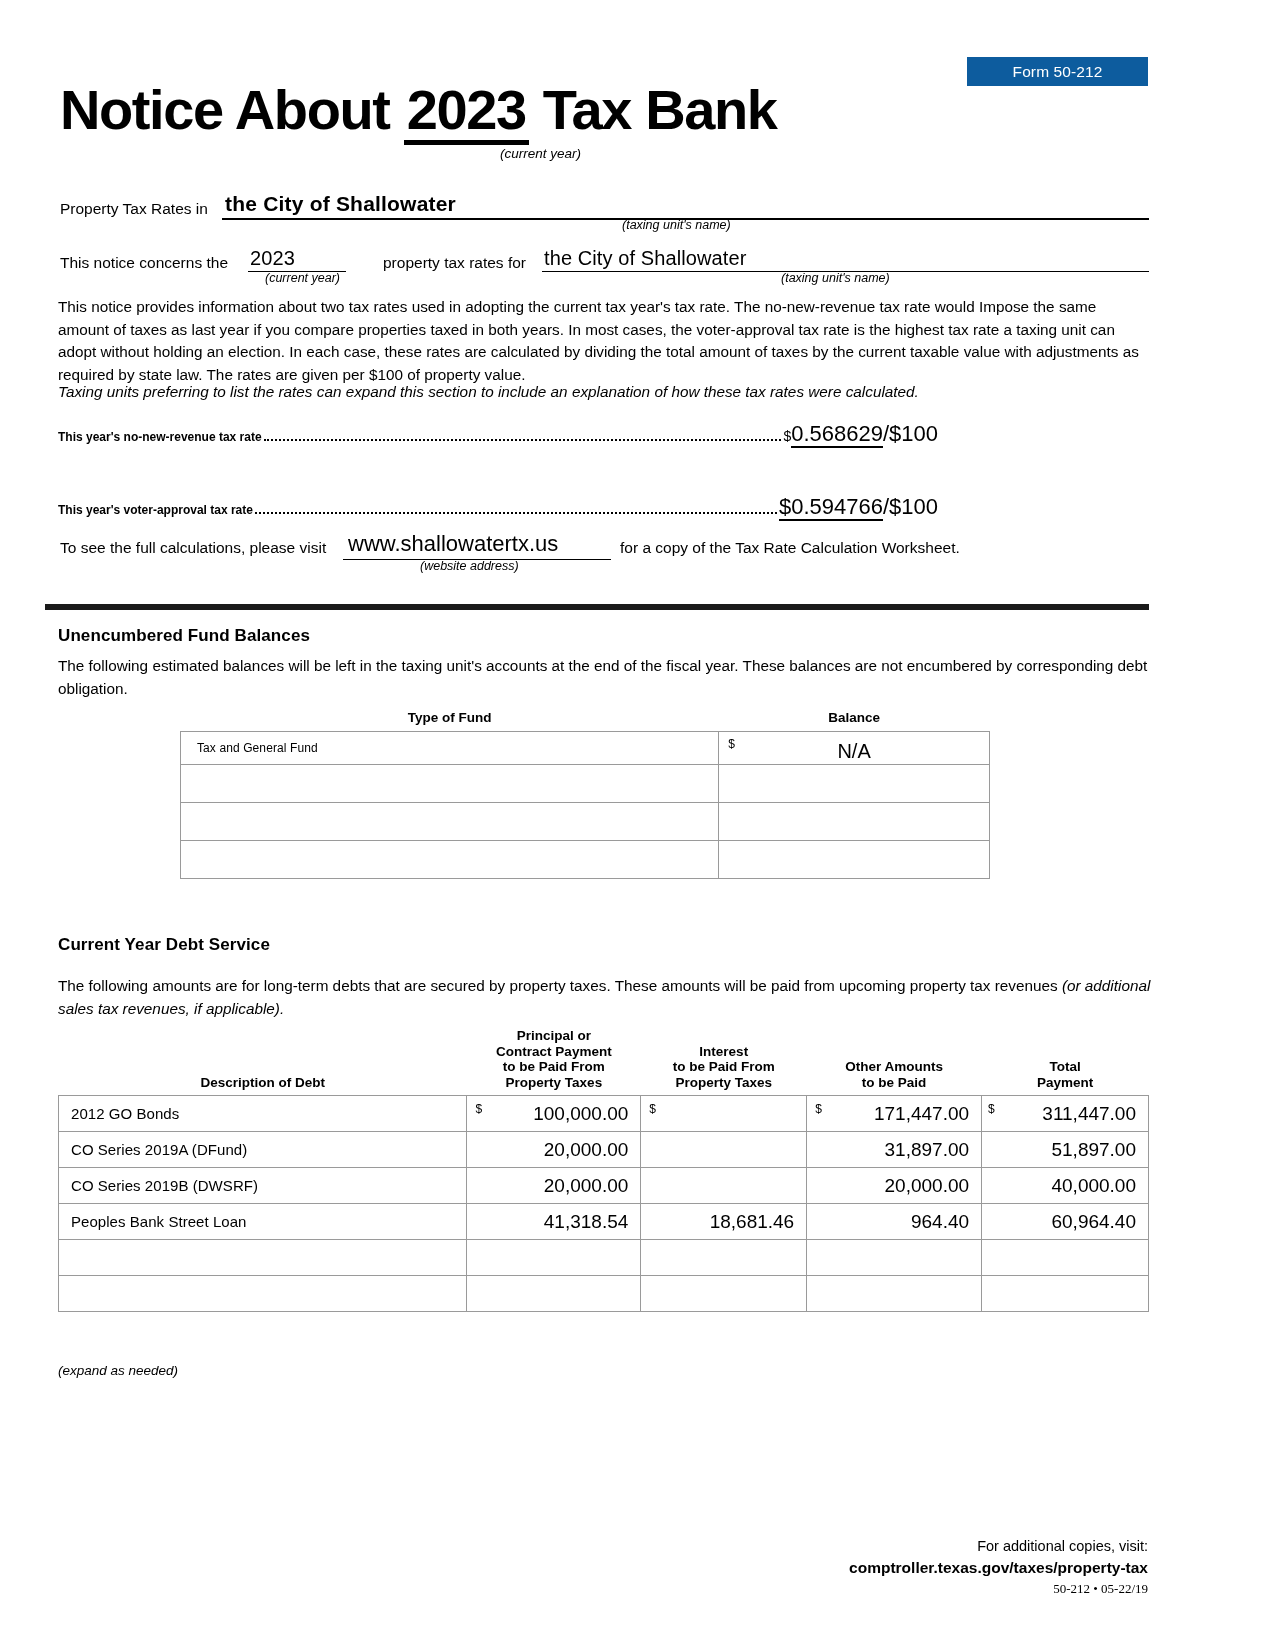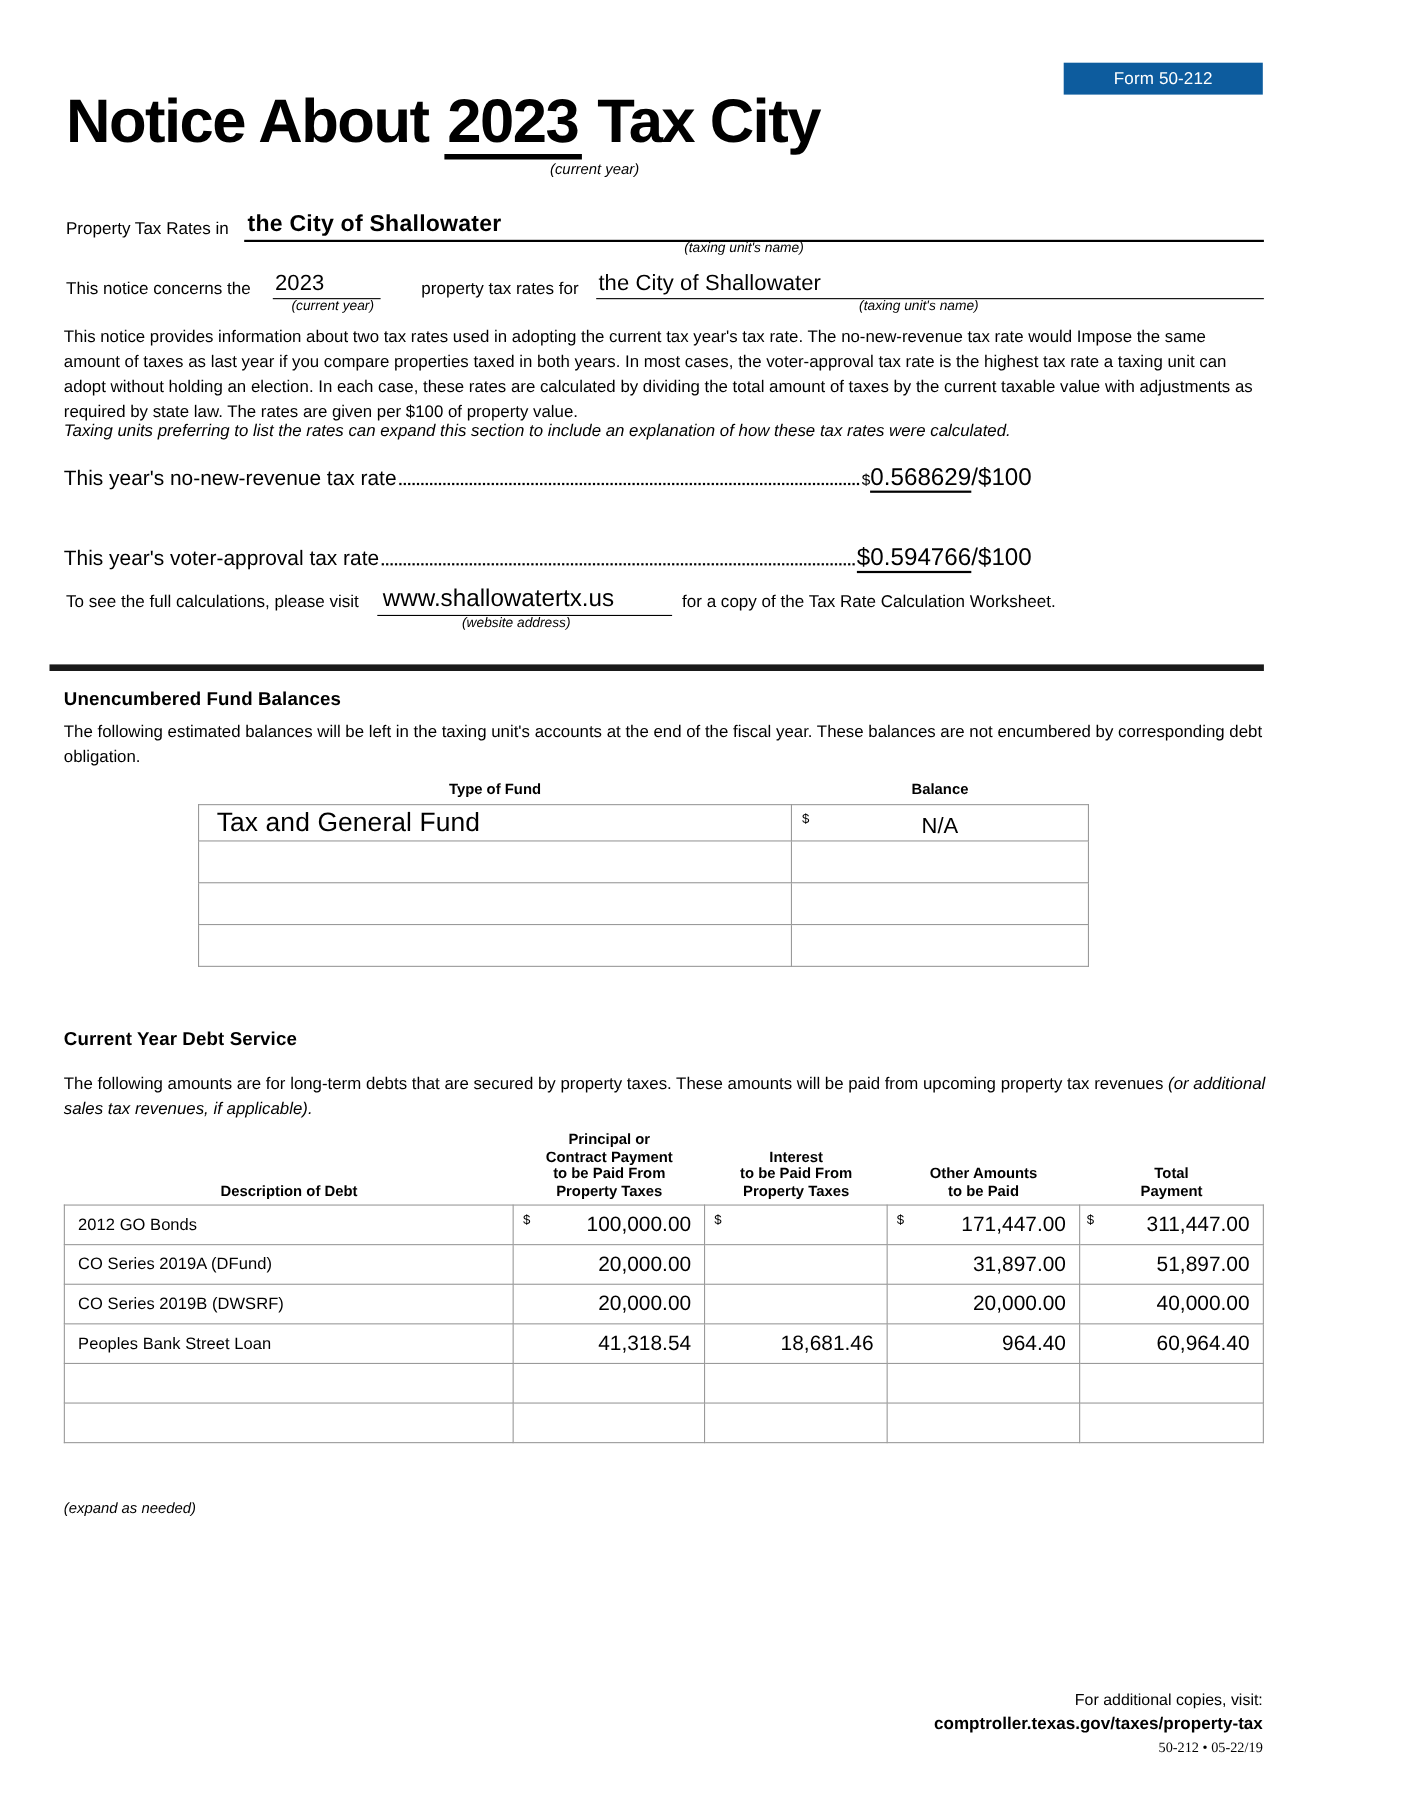--- a/index.html
+++ b/index.html
@@ -81,21 +81,21 @@
   .para {
     position: absolute;
     font-size: 15.3px;
     line-height: 22.5px;
     text-align: left;
   }
   .para-italic { font-style: italic; }
 
   
   .rate-line { position: absolute; display: flex; align-items: baseline; width: 880px; }
-  .rate-label { font-size: 19px; font-weight: normal; white-space: nowrap; }
+  .rate-label { font-size: 12px; font-weight: bold; white-space: nowrap; }
   .dots {
     flex: 1 1 auto;
     border-bottom: 2px dotted #000;
     margin: 0 2px 5px 2px;
     height: 0;
   }
   .rate-val {
     font-size: 22px;
     white-space: nowrap;
   }
@@ -127,21 +127,21 @@
     font-weight: bold;
     text-align: center;
     border: none !important;
     padding-bottom: 5px !important;
     vertical-align: bottom;
     line-height: 15.5px;
   }
 
   .fund-tbl td { height: 33px; }
   .fund-name {
-    font-size: 24px;
+    font-size: 12px;
     padding-left: 16px !important;
     letter-spacing: .1px;
     margin-left: 20px;
   }
   .fund-bal { position: relative; }
   .fund-bal .dsign {
     position: absolute; left: 9px; top: 5px; font-size: 12px;
   }
   .fund-bal .v {
     display: block; text-align: center; font-size: 20px; padding-top: 7px;
@@ -179,21 +179,21 @@
   .footer-right .small { font-size: 13px; font-family: "Liberation Serif", serif; }
 </style>
 </head>
 <body>
 
 <div class="page">
 
   <div class="form-badge">Form 50-212</div>
 
   <div class="title-wrap">
-    <div class="title"><span>Notice About </span><span class="year">2023</span><span> Tax City</span></div>
+    <div class="title"><span>Notice About </span><span class="year">2023</span><span> Tax Bank</span></div>
     <div class="caption">(current year)</div>
   </div>
 
   <div class="row-line" style="left:60px; top:200px;">
     <span class="lbl">Property Tax Rates in</span>
   </div>
   <div style="position:absolute; left:225px; top:192px;" class="filled">the City of Shallowater</div>
   <div class="rule" style="left:222px; top:218px; width:927px;"></div>
   <div class="sub-caption" style="left:622px; top:218px;">(taxing unit's name)</div>
 

